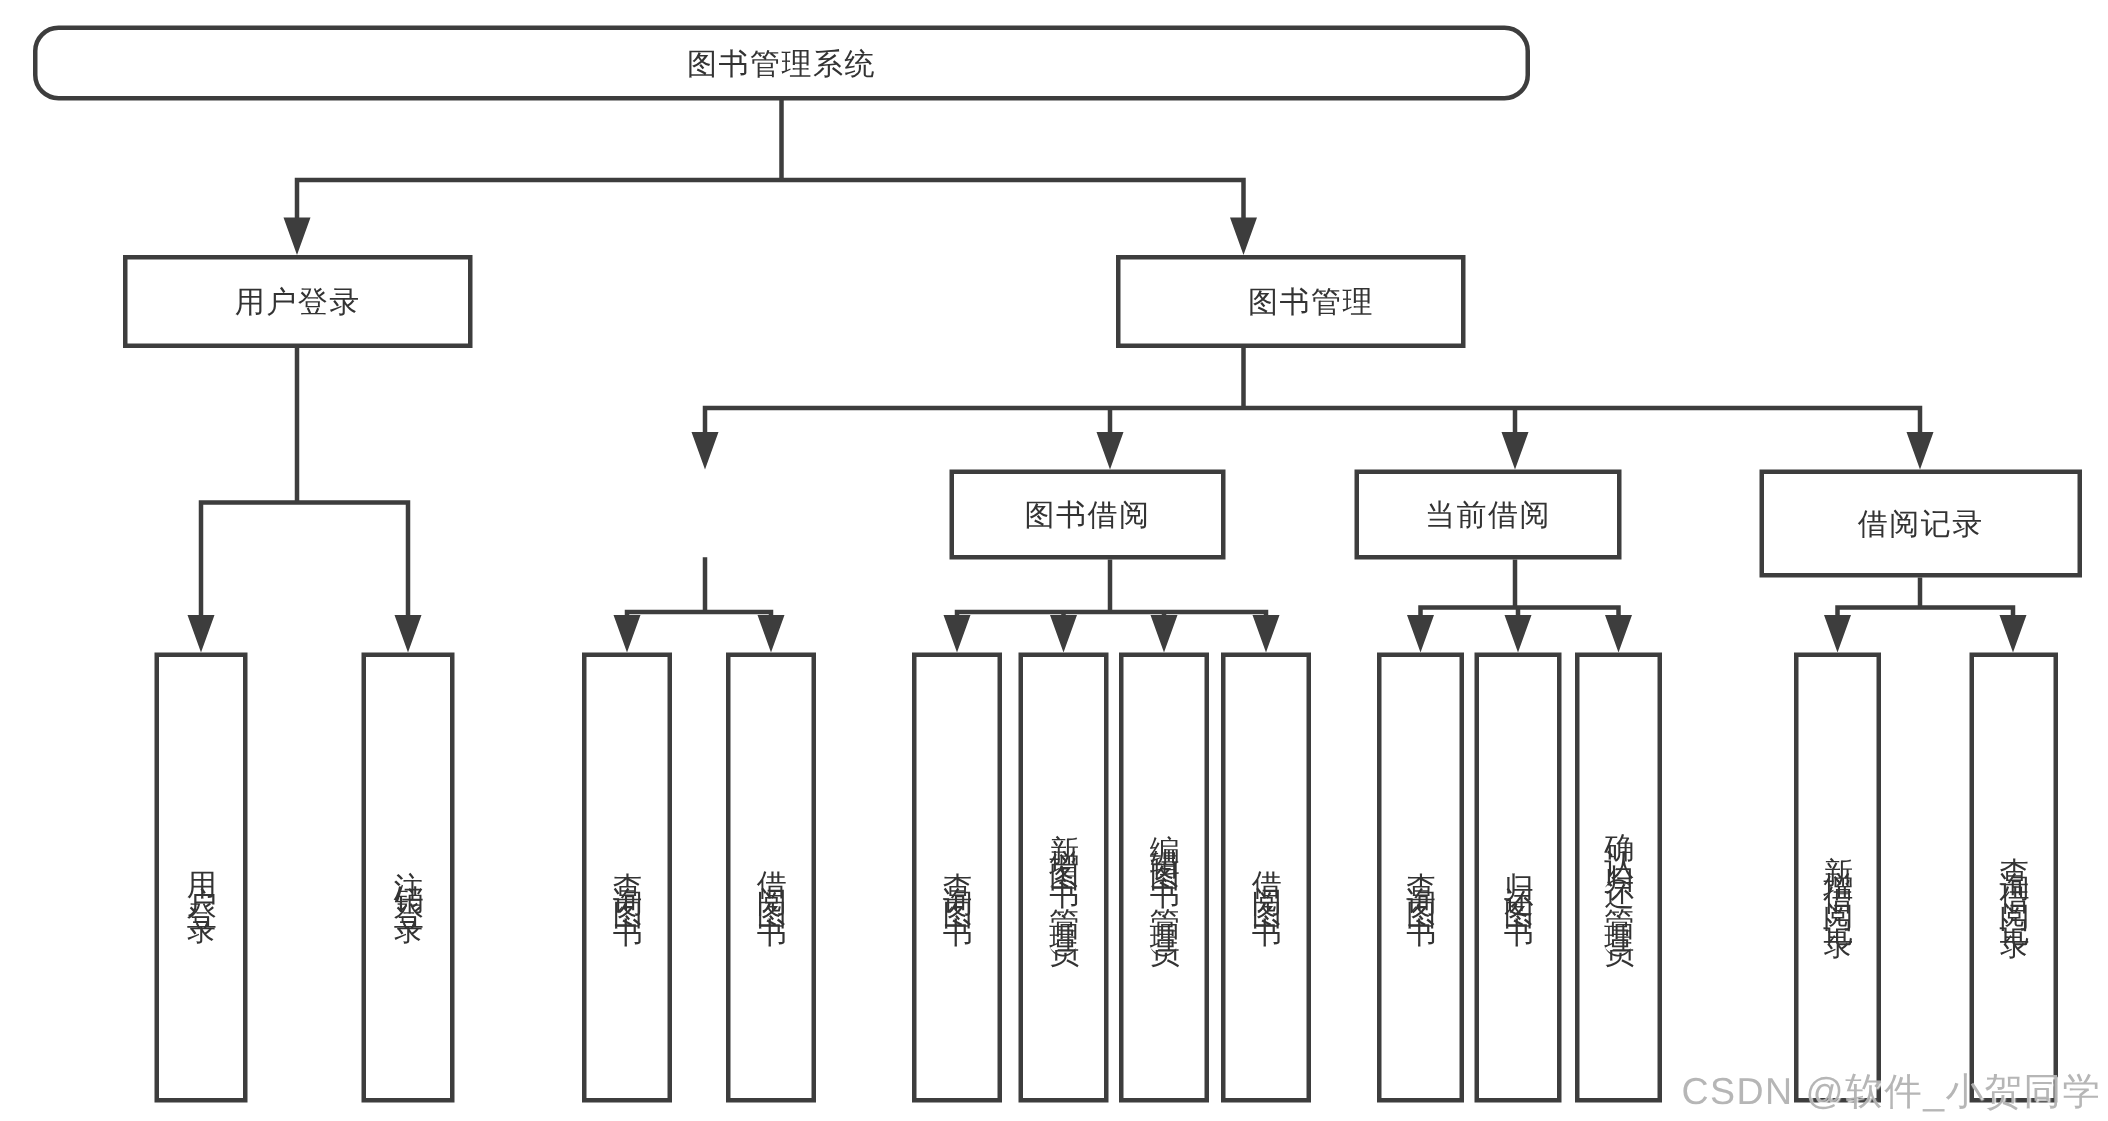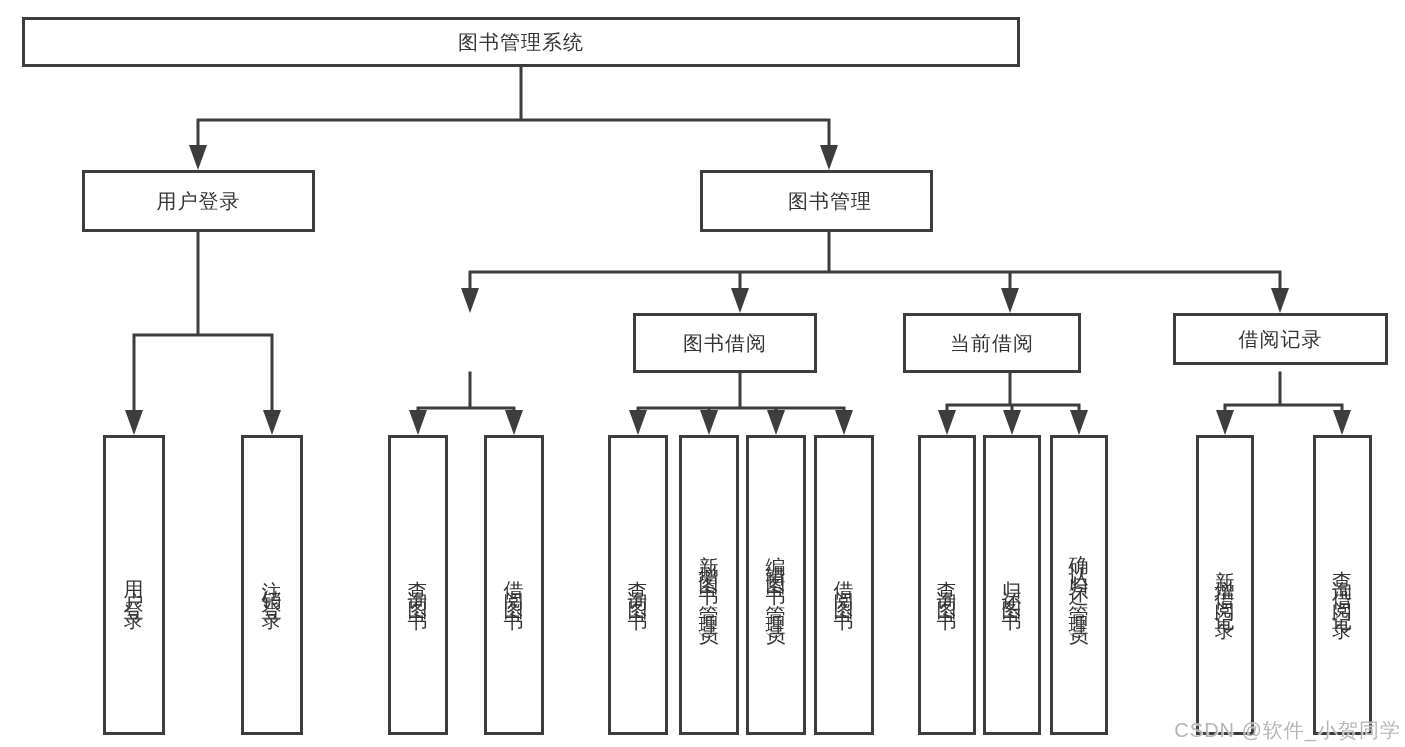--- a/index.html
+++ b/index.html
@@ -32,21 +32,21 @@
     text-orientation:mixed;
     letter-spacing:10px;
     line-height:1;
     font-size:20px;
     color:#333333;
   }
   .watermark{
     position:absolute;
     right:4px;
     bottom:3px;
-    font-size:20px;
+    font-size:25px;
     color:rgba(178,178,178,0.95);
     text-shadow:1px 1px 1px rgba(255,255,255,0.9);
     letter-spacing:1px;
     z-index:10;
   }
 </style>
 </head>
 <body>
 
 <div class="stage">
@@ -103,28 +103,28 @@
       M767,410 L785,410 L776,435 Z
       M835,410 L853,410 L844,435 Z
       M938,410 L956,410 L947,435 Z
       M1003,410 L1021,410 L1012,435 Z
       M1070,410 L1088,410 L1079,435 Z
       M1216,410 L1234,410 L1225,435 Z
       M1333,410 L1351,410 L1342,435 Z
     "></path>
   </svg>
 
-  <div class="node" style="left:22px;top:17px;width:998px;height:50px;">图书管理系统</div>
+  <div class="node" style="left:22px;top:17px;width:998px;height:50px;border-radius:17px;">图书管理系统</div>
 
   <div class="node" style="left:82px;top:170px;width:233px;height:62px;">用户登录</div>
-  <div class="node" style="left:700px;top:170px;width:233px;height:62px;padding-left:27px;">图书管理</div>
+  <div class="node" style="left:744px;top:170px;width:233px;height:62px;padding-left:27px;">图书管理</div>
 
   <div class="node" style="left:633px;top:313px;width:184px;height:60px;text-align:right;">图书借阅</div>
   <div class="node" style="left:903px;top:313px;width:178px;height:60px;">当前借阅</div>
-  <div class="node" style="left:1173px;top:313px;width:215px;height:52px;">借阅记录</div>
+  <div class="node" style="left:1173px;top:313px;width:215px;height:72px;">借阅记录</div>
 
   <div class="node leaf" style="left:103px;top:435px;width:62px;height:300px;">
     <span class="vtext">用户登录</span>
   </div>
   <div class="node leaf" style="left:241px;top:435px;width:62px;height:300px;">
     <span class="vtext">注销登录</span>
   </div>
 
   <div class="node leaf" style="left:388px;top:435px;width:60px;height:300px;">
     <span class="vtext">查询图书</span>

